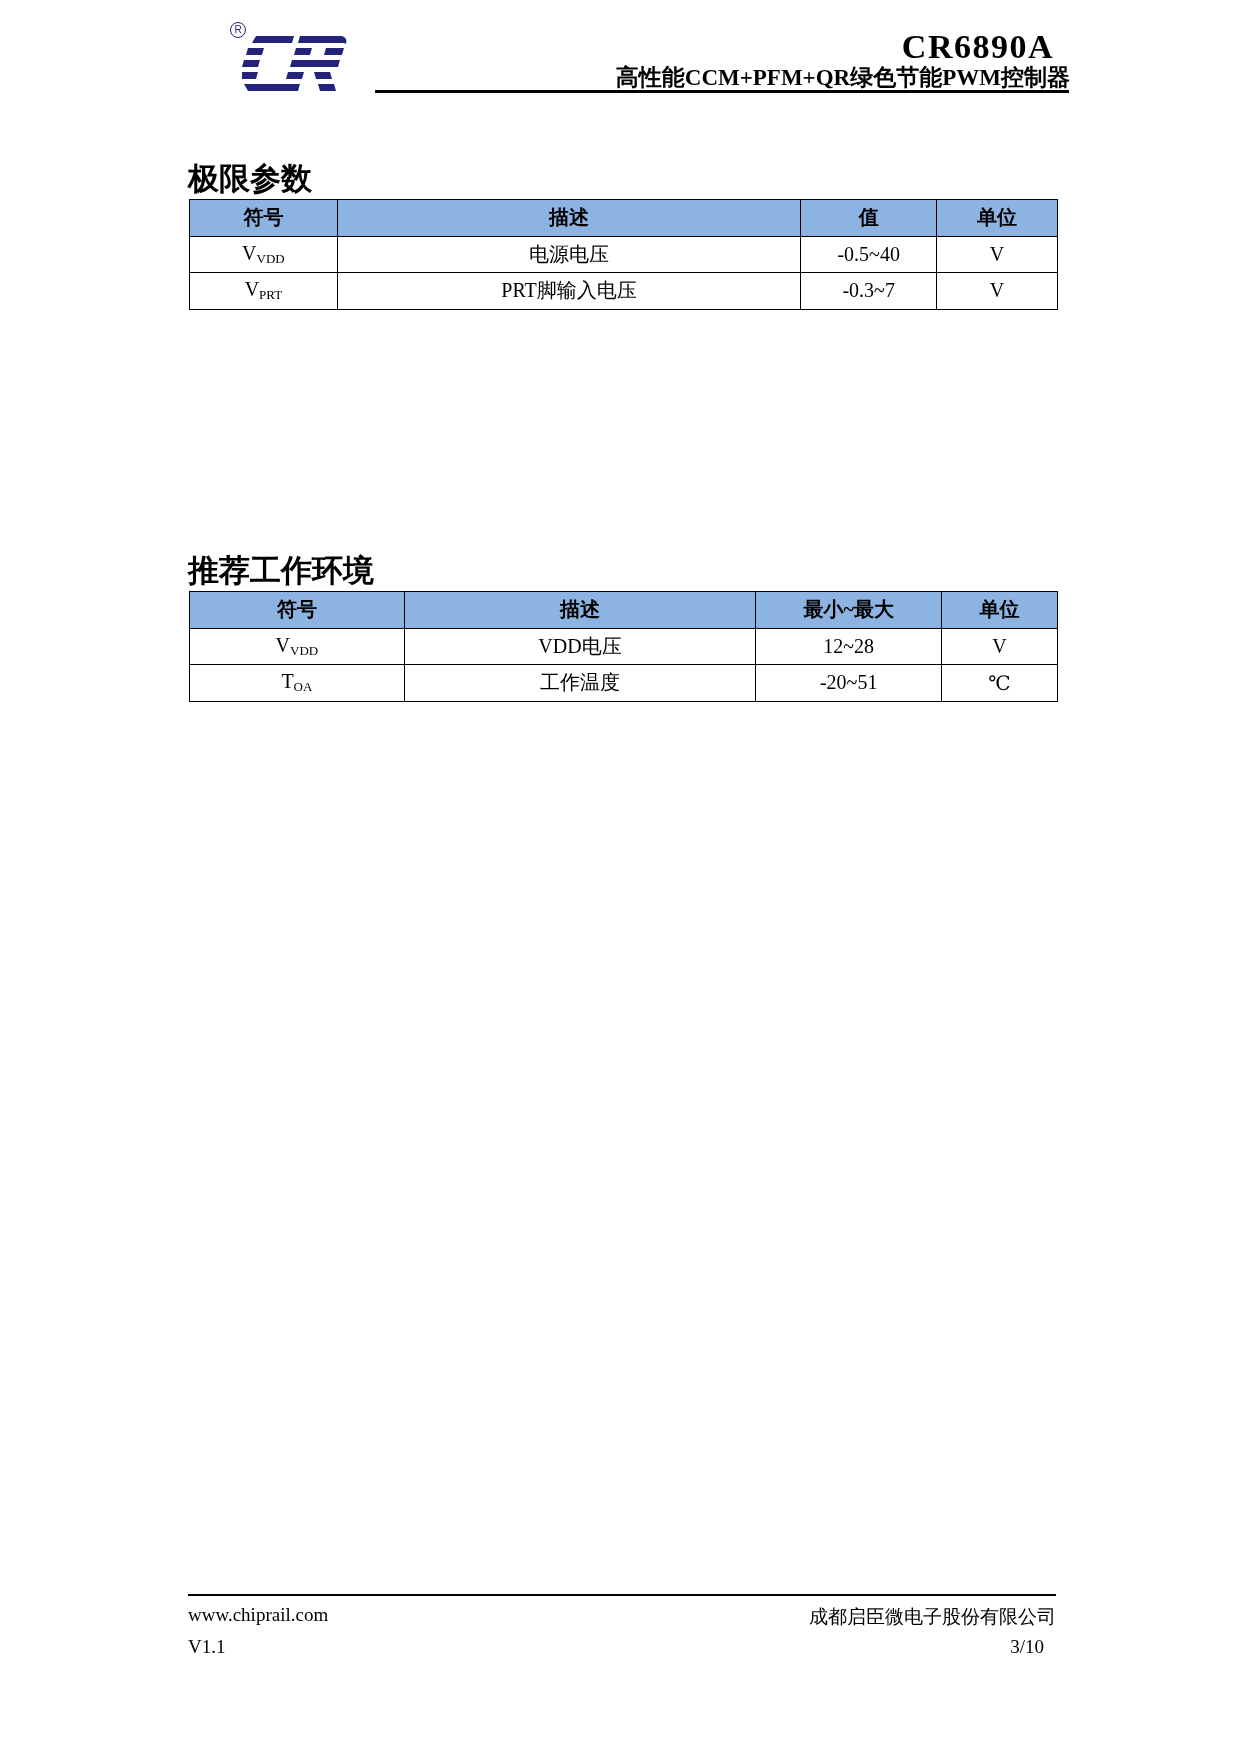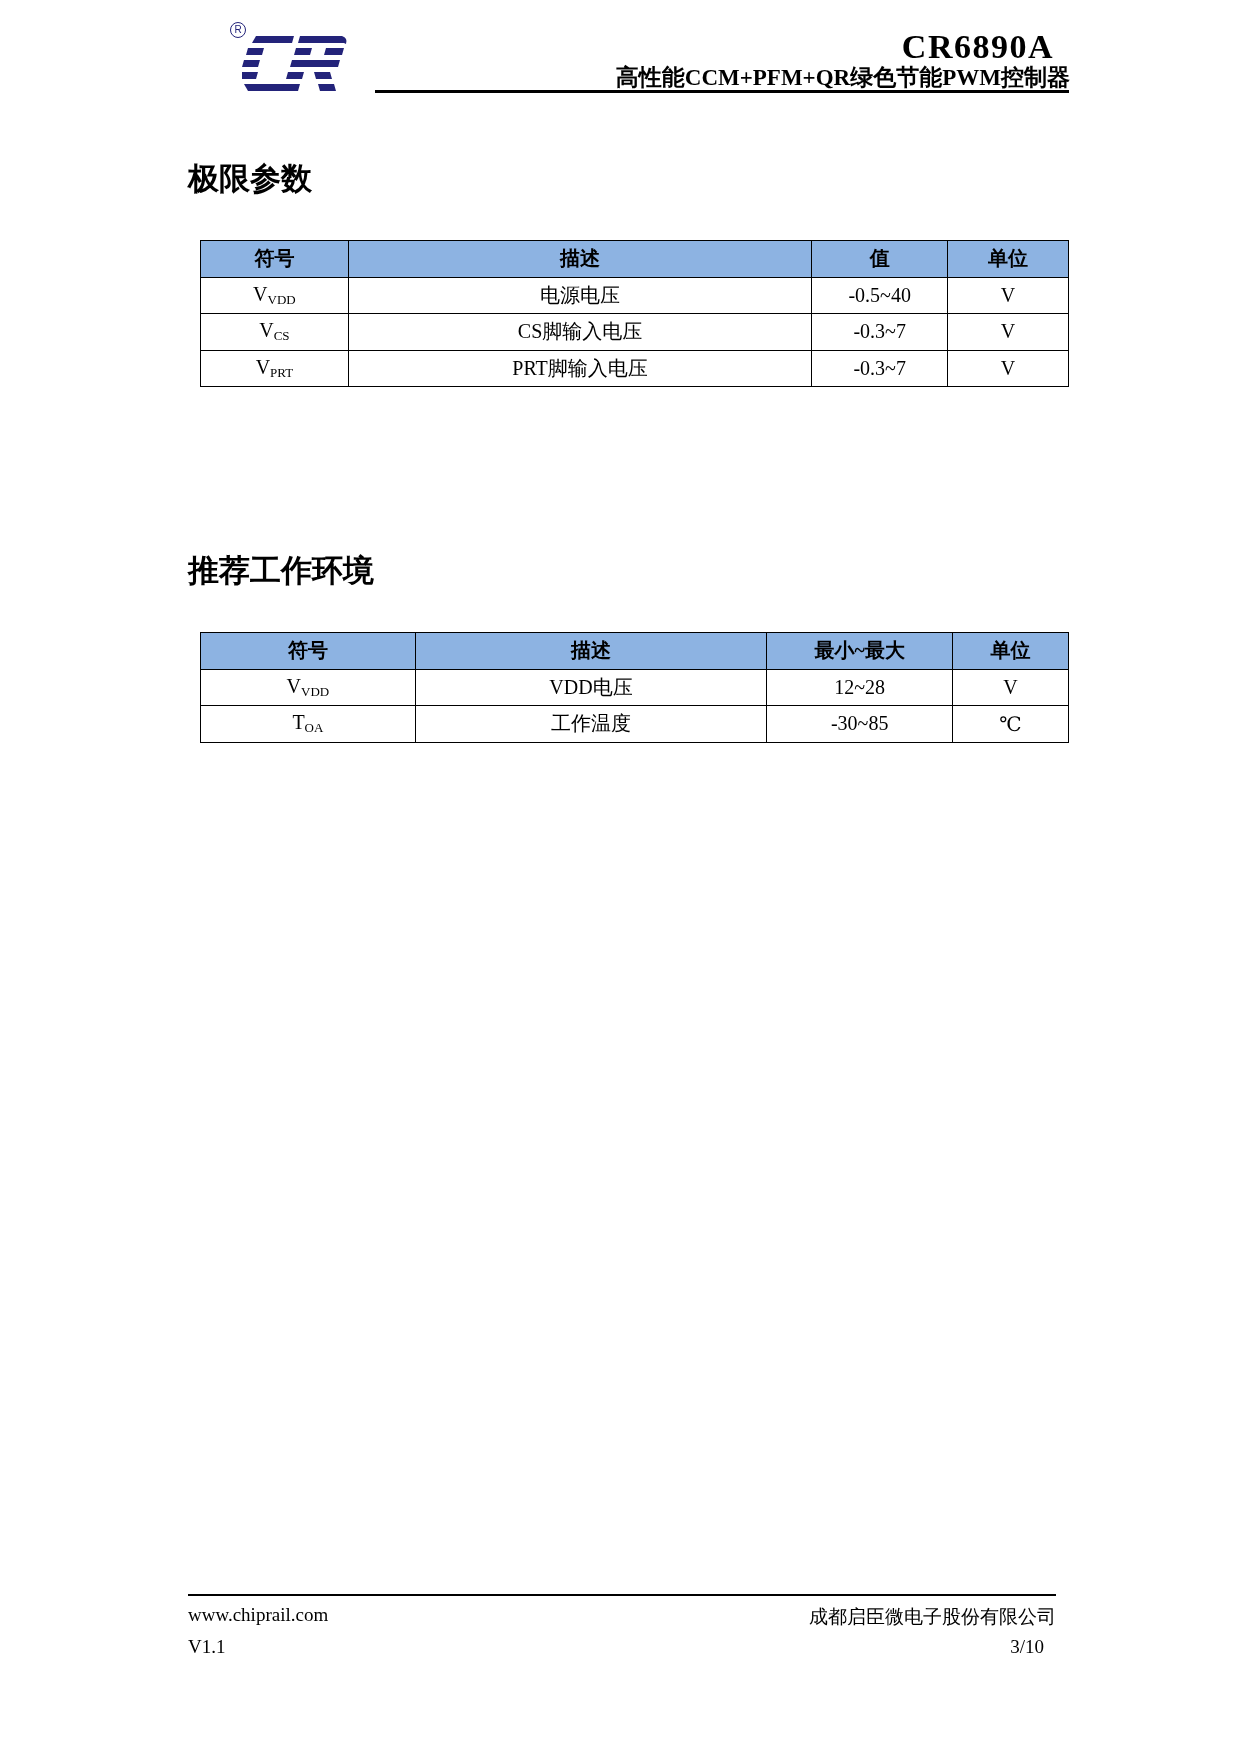--- a/index.html
+++ b/index.html
@@ -4,21 +4,21 @@
 <style>
   html, body { margin:0; padding:0; background:#fff; }
   body { width:1240px; height:1754px; position:relative; font-family:"Liberation Serif","DejaVu Serif",serif; color:#000; overflow:hidden; }
   .logo { position:absolute; left:228px; top:22px; width:120px; height:72px; }
   .logo .reg { position:absolute; left:2px; top:0; width:14px; height:14px; border:1.2px solid #23237a; border-radius:50%; font:10px "Liberation Sans",sans-serif; color:#23237a; text-align:center; line-height:14px; }
   .logo svg { position:absolute; left:14px; top:12px; }
   .hdr-title { position:absolute; right:186px; top:28px; font-size:34px; font-weight:bold; letter-spacing:1.5px; }
   .hdr-sub { position:absolute; right:170px; top:62px; font-size:23px; font-weight:bold; }
   .hdr-rule { position:absolute; left:375px; top:90px; width:694px; height:3px; background:#000; }
   .sec-title { position:absolute; left:188px; font-size:31px; font-weight:bold; }
-  table { position:absolute; left:200px; border-collapse:collapse; font-size:20px;margin-top:41px; }
+  table { position:absolute; left:189px; border-collapse:collapse; font-size:20px; }
   td, th { border:1.2px solid #000; text-align:center; padding:0; height:35.5px; font-weight:normal; }
   th { background:#8db3e2; font-weight:bold; }
   sub { font-size:13px; vertical-align:-3px; }
   .footer-rule { position:absolute; left:188px; top:1594px; width:868px; height:2px; background:#000; }
   .f { position:absolute; font-size:19px; }
 </style>
 </head>
 <body>
 
 <div class="logo">
@@ -61,26 +61,20 @@
     <th>值</th>
     <th>单位</th>
   </tr>
   <tr>
     <td><span>V</span><sub>VDD</sub></td>
     <td colspan="2">电源电压</td>
     <td>-0.5~40</td>
     <td>V</td>
   </tr>
   <tr>
-    <td><span>V</span><sub>CS</sub></td>
-    <td colspan="2">CS脚输入电压</td>
-    <td>-0.3~7</td>
-    <td>V</td>
-  </tr>
-  <tr>
     <td><span>V</span><sub>PRT</sub></td>
     <td colspan="2">PRT脚输入电压</td>
     <td>-0.3~7</td>
     <td>V</td>
   </tr>
 </tbody>
   </table>
 
 <div class="sec-title" style="top:550px;">推荐工作环境</div>
 <table style="top:591px; width:869px;">
@@ -99,21 +93,21 @@
   </tr>
   <tr>
     <td><span>V</span><sub>VDD</sub></td>
     <td>VDD电压</td>
     <td>12~28</td>
     <td>V</td>
   </tr>
   <tr>
     <td><span>T</span><sub>OA</sub></td>
     <td>工作温度</td>
-    <td>-30~85</td>
+    <td>-20~51</td>
     <td>℃</td>
   </tr>
 </tbody>
   </table>
 
 <div class="footer-rule"></div>
 <div class="f" style="left:188px; top:1604px;">www.chiprail.com</div>
 <div class="f" style="right:184px; top:1604px;">成都启臣微电子股份有限公司</div>
 <div class="f" style="left:188px; top:1636px;">V1.1</div>
 <div class="f" style="right:196px; top:1636px;">3/10</div>

